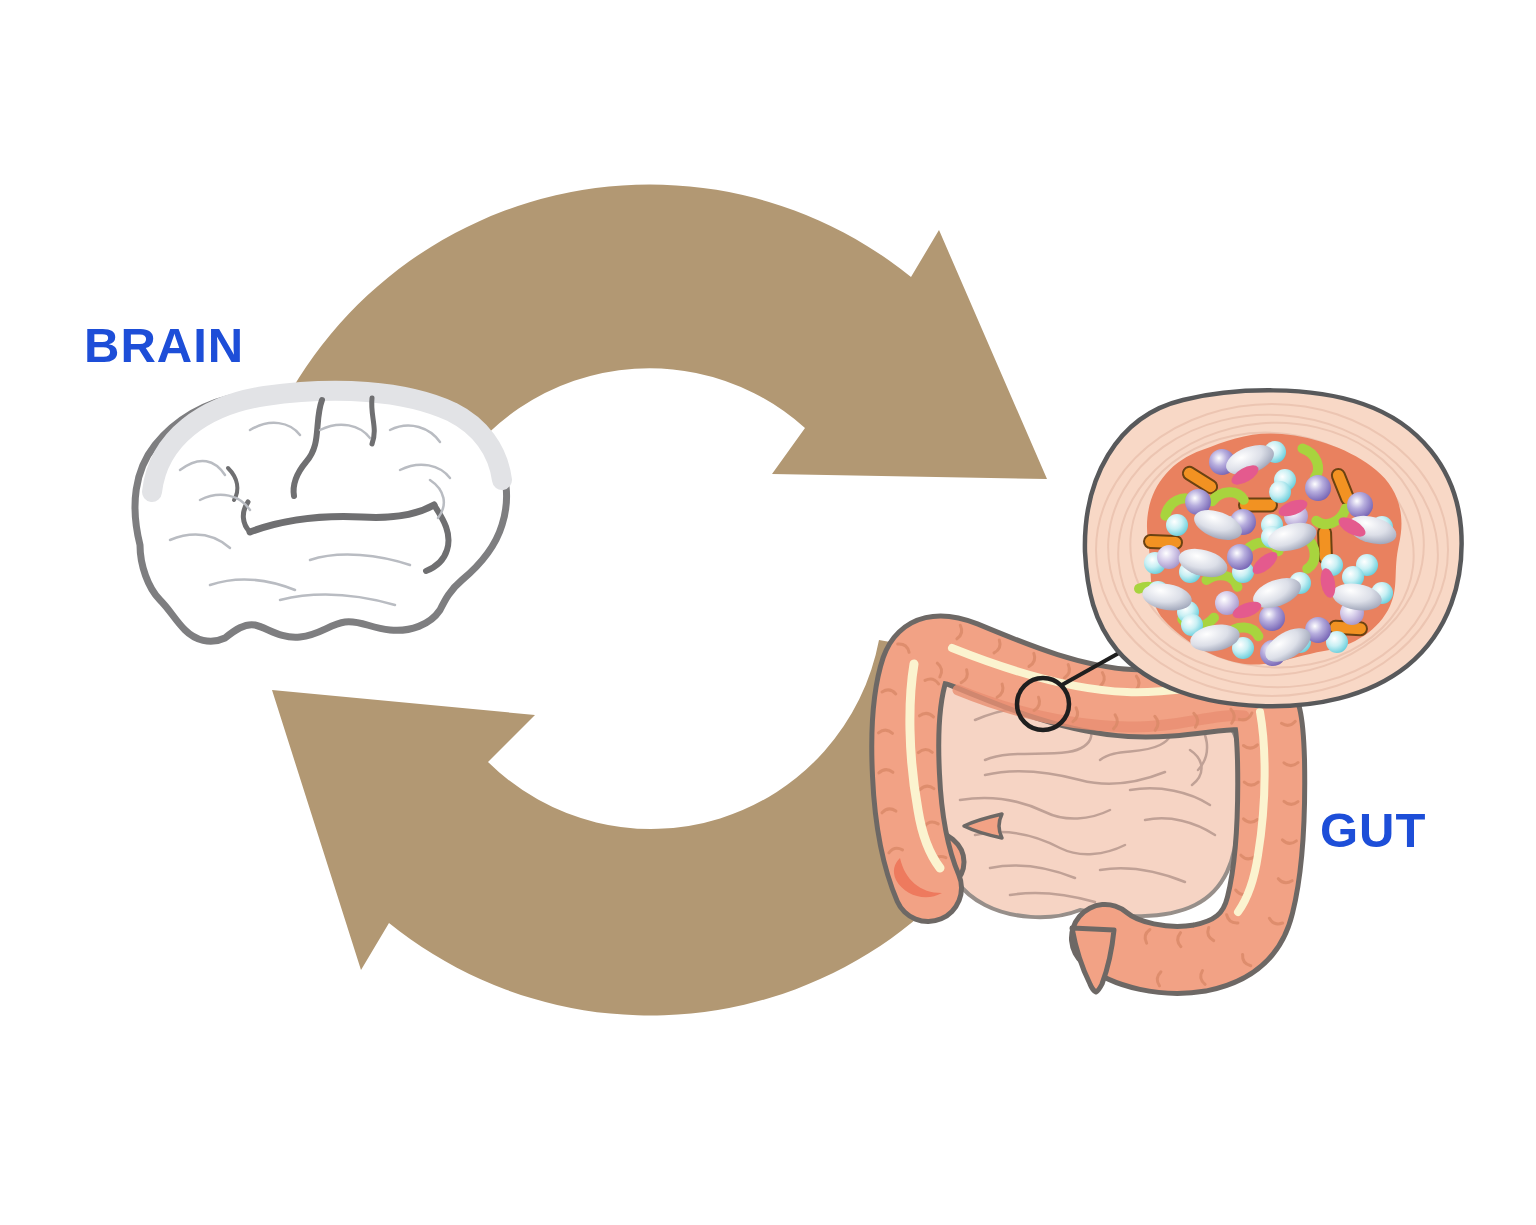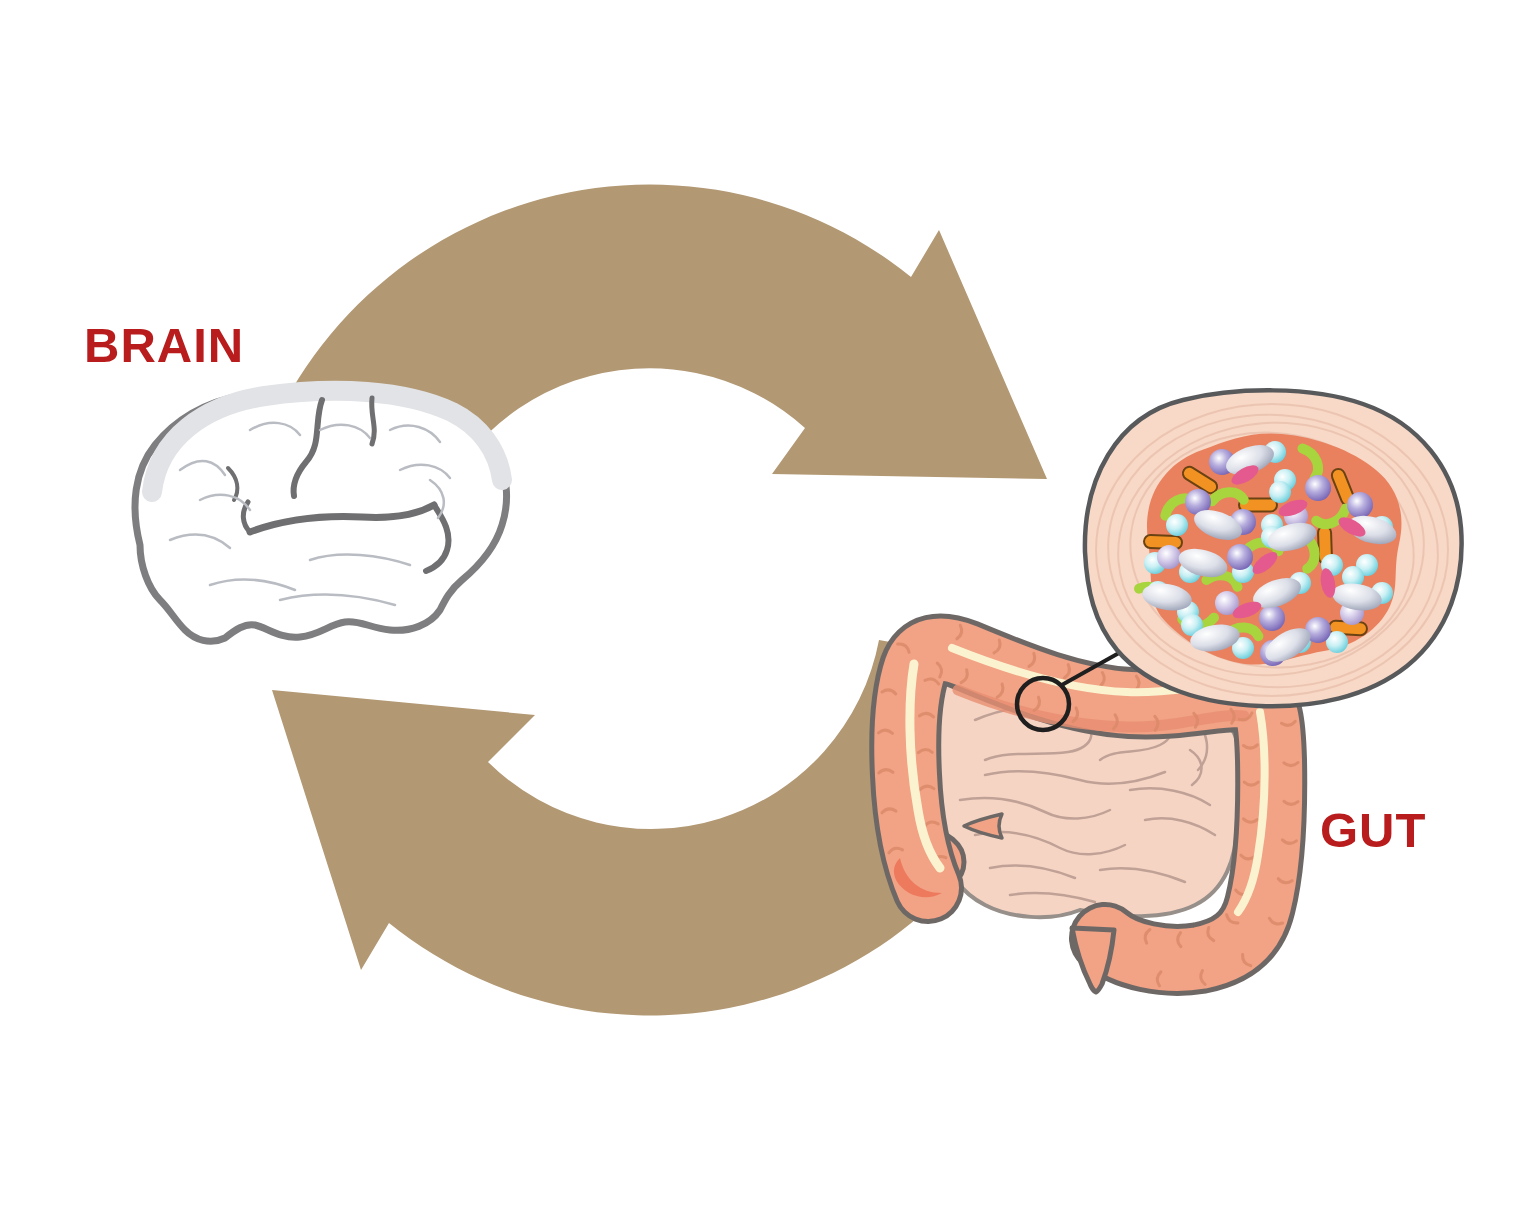--- a/index.html
+++ b/index.html
@@ -1,19 +1,19 @@
 <!DOCTYPE html>
 <html><head>
 <meta charset="utf-8">
 <style>
   html,body{margin:0;padding:0;background:#ffffff;}
   .stage{position:relative;width:1536px;height:1225px;background:#ffffff;overflow:hidden;
          font-family:"Liberation Sans", sans-serif;}
   .stage svg{position:absolute;left:0;top:0;}
-  .node-label{position:absolute;font-weight:bold;font-size:49px;color:#b91c1c;
+  .node-label{position:absolute;font-weight:bold;font-size:49px;color:#1d4ed8;
               letter-spacing:1px;line-height:1;user-select:none;}
   .label-brain{left:84px;top:321px;}
   .label-gut{left:1320px;top:806px;text-align:right;}
 </style>
 </head>
 <body>
 
 <div class="stage">
   <svg width="1536" height="1225" viewBox="0 0 1536 1225">
     <defs>

